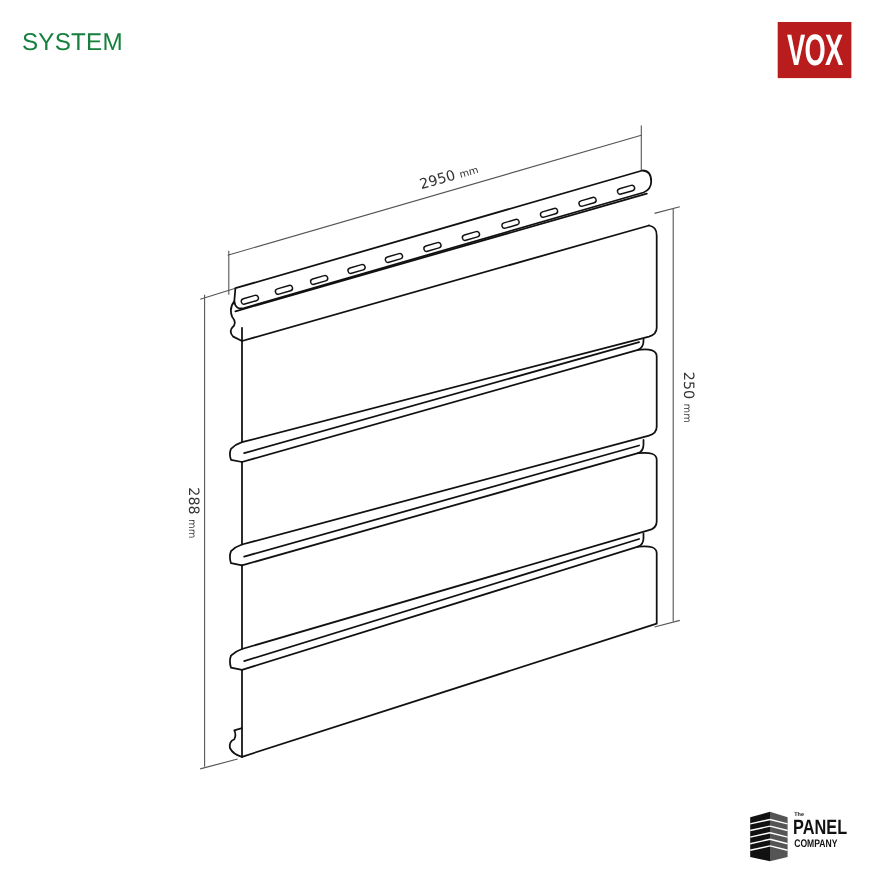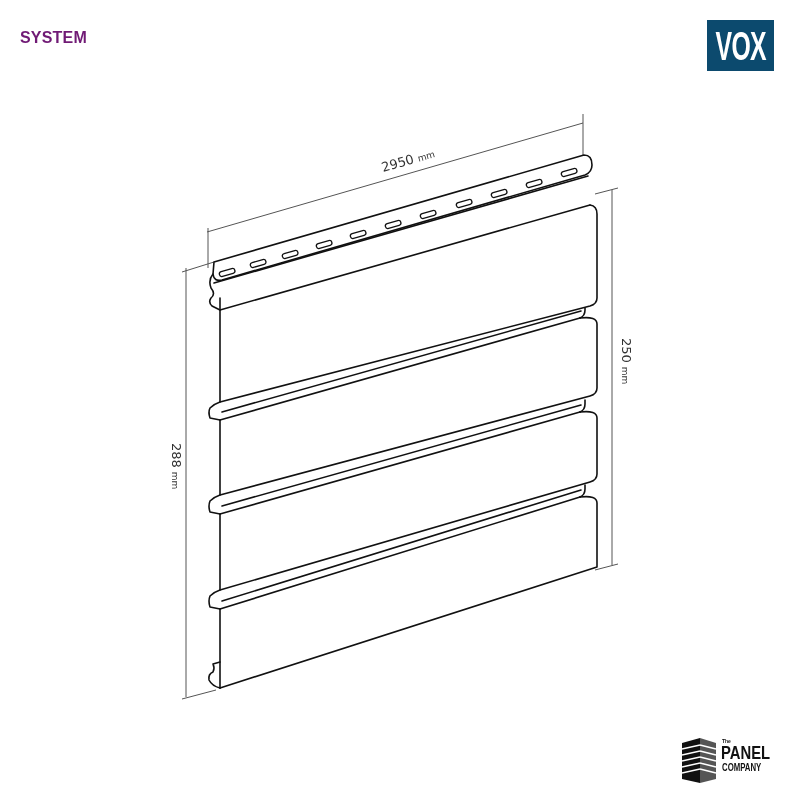--- a/index.html
+++ b/index.html
@@ -1,21 +1,21 @@
 <!DOCTYPE html>
 <html><head>
 <meta charset="utf-8">
 <style>
   html, body { margin:0; padding:0; background:#ffffff; }
   body { width:800px; height:800px; position:relative; overflow:hidden;
          font-family:"Liberation Sans", sans-serif; }
-  .title { position:absolute; left:20px; top:22px; font-weight:bold; font-size:16px;
-           line-height:31px; color:#701a75; letter-spacing:0.2px; }
+  .title { position:absolute; left:20px; top:22px; font-weight:normal; font-size:22px;
+           line-height:31px; color:#15803d; letter-spacing:0.2px; }
   .title div { display:block; }
-  .vox { position:absolute; left:707px; top:20px; width:67px; height:51px; background:#0c4a6e;
+  .vox { position:absolute; left:707px; top:20px; width:67px; height:51px; background:#b91c1c;
          display:flex; align-items:center; justify-content:center; }
   .vox span { color:#fff; font-family:"Liberation Sans", sans-serif; font-weight:bold;
               font-size:40px; transform:scaleX(0.62); letter-spacing:-1px; line-height:1; display:inline-block; }
   svg.drawing { position:absolute; left:0; top:0; }
   .dimtext { font-family:"DejaVu Sans", sans-serif; fill:#333; }
   .panelco { position:absolute; left:680px; top:735px; width:100px; height:50px; }
   .pc-the { position:absolute; left:42px; top:3px; font-size:5px; font-weight:bold; color:#111; }
   .pc-panel { position:absolute; left:41px; top:8px; font-size:19px; font-weight:bold; color:#111;
               transform:scaleX(0.78); transform-origin:left top; letter-spacing:0px; line-height:19px; }
   .pc-company { position:absolute; left:42px; top:27px; font-size:10px; font-weight:bold; color:#111;

